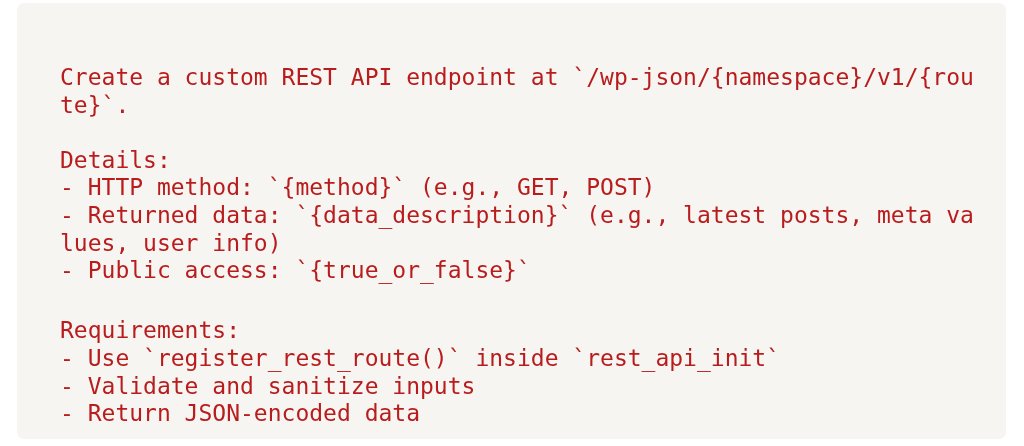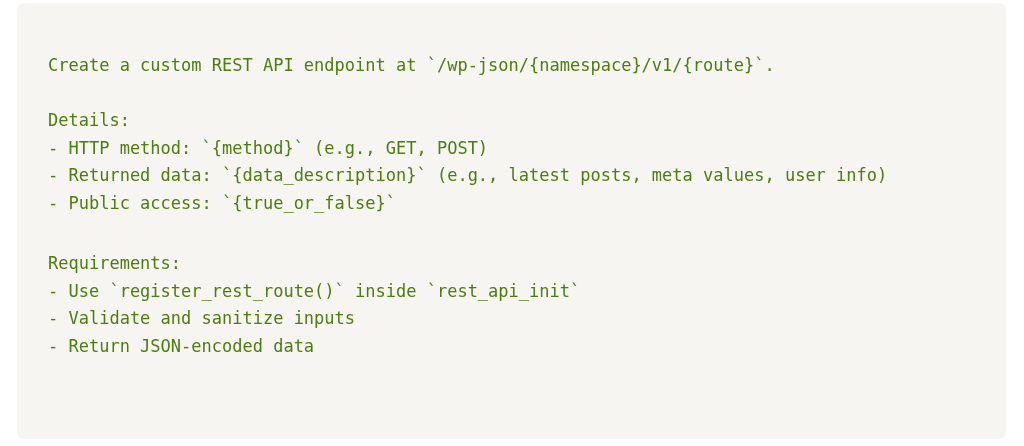--- a/index.html
+++ b/index.html
@@ -15,26 +15,26 @@
       left: 17px;
       top: 3px;
       width: 989px;
       height: 436px;
       background: #f6f5f2;
       border-radius: 7px;
       box-sizing: border-box;
       padding: 49px 0 0 31px;
     }
     .code-text {
-      margin: 0;
+      margin: 12px;
       width: 915px;
       font-family: "DejaVu Sans Mono", "Liberation Mono", monospace;
-      font-size: 17px;
+      font-size: 23px;
       line-height: 27.6px;
-      color: #4d7c0f;
+      color: #b91c1c;
       white-space: pre-wrap;
       word-break: break-all;
     }
     .line { display: block; min-height: 27.6px; }
     .gap-extra { height: 5px; }
   </style>
 </head>
 <body>
 
 <div class="code-block">

